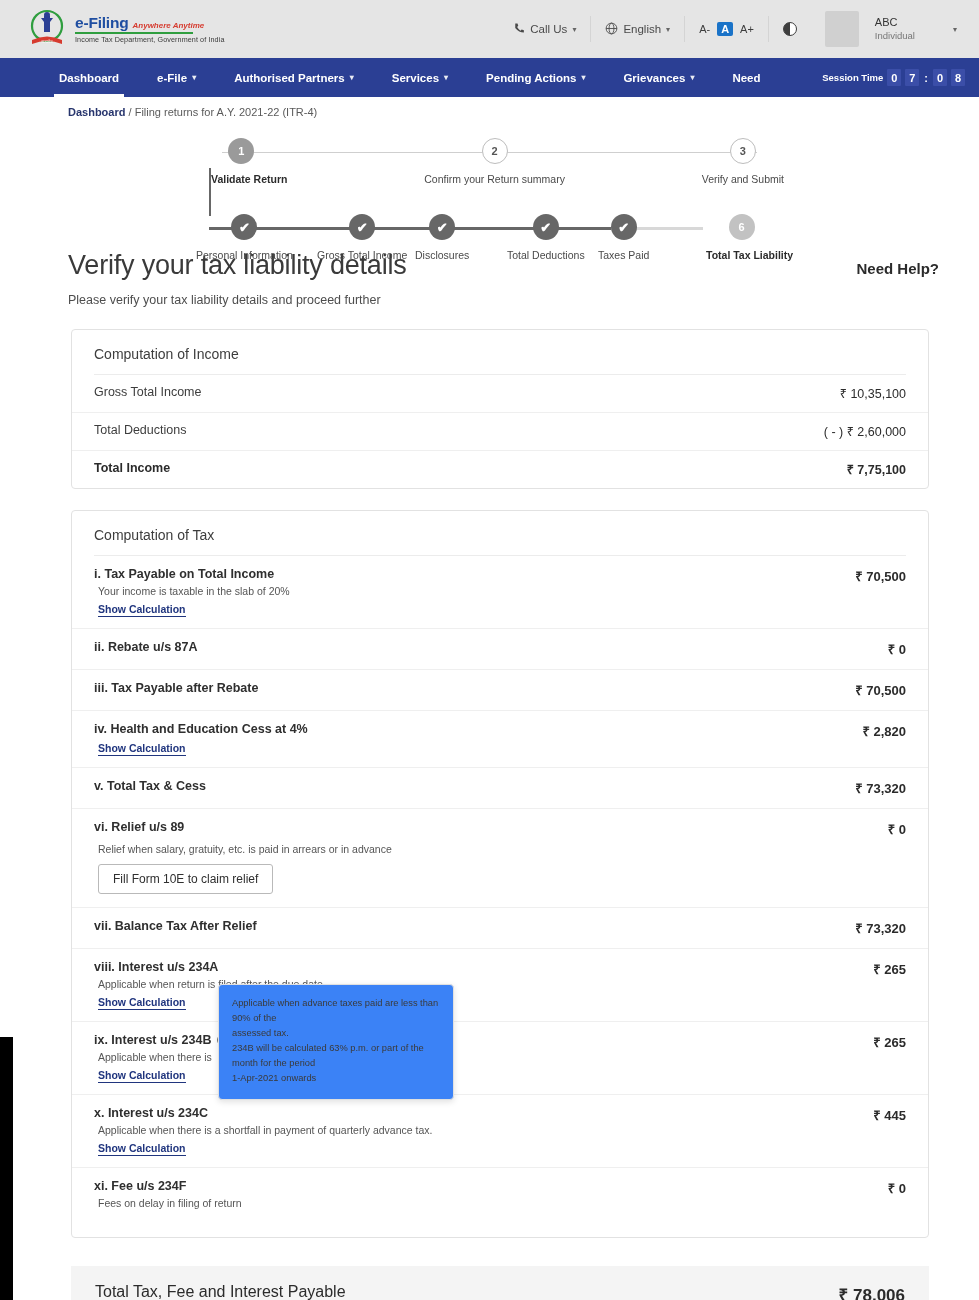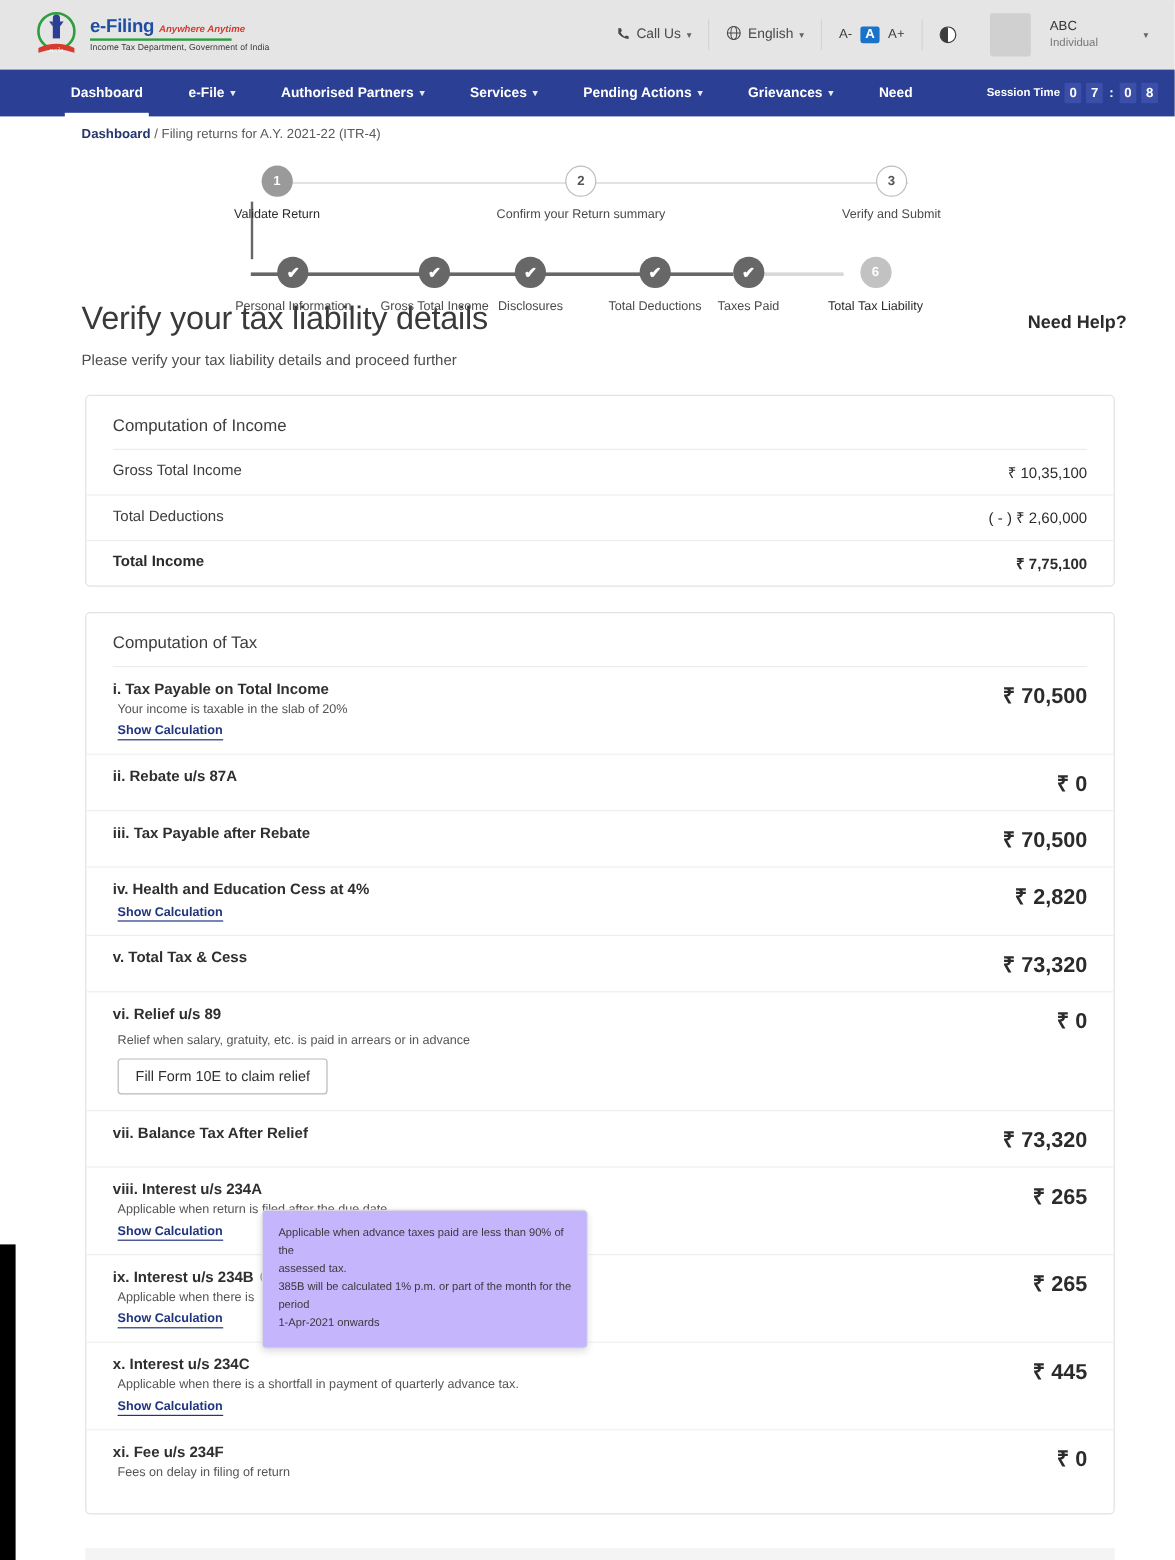--- a/index.html
+++ b/index.html
@@ -121,21 +121,21 @@
   .bubble {
     width: 26px; height: 26px; border-radius: 50%;
     display: flex; align-items: center; justify-content: center;
     font-size: 11px; font-weight: bold;
   }
   .bubble.filled { background: #9a9a9a; color: #fff; }
   .bubble.hollow { background: #fff; border: 1.2px solid #bdbdbd; color: #555; }
   .bubble.done { background: #676767; color: #fff; font-size: 13px; }
   .bubble.pending { background: #c2c2c2; color: #fff; }
   .steplbl { font-size: 10.5px; color: #4a4a4a; margin-top: 9px; white-space: nowrap; }
-  .steplbl.bold { font-weight: normal; color: #2b2b2b; }
+  .steplbl.bold { font-weight: bold; color: #2b2b2b; margin-left: 16px; }
 
   .substeps { position: absolute; top: 80px; left: 0; right: 0; height: 60px; }
   .subline { position: absolute; top: 13px; height: 2.5px; background: #676767; }
   .subline.dim { background: #d8d8d8; }
   .vline { position: absolute; width: 1.6px; background: #676767; }
   .sub { position: absolute; display: flex; flex-direction: column; align-items: center; }
 
   
   .headrow {
     display: flex; align-items: flex-start; justify-content: space-between;
@@ -182,40 +182,40 @@
     display: flex; align-items: center; gap: 6px;
   }
   .t-desc { font-size: 10.5px; color: #555; margin-top: 4px; padding-left: 4px; }
   .t-desc.wide { padding-left: 4px; margin-top: 9px; }
   .showcalc {
     display: inline-block; margin-top: 6px; margin-left: 4px;
     font-size: 10.5px; color: #20357e; font-weight: bold;
     border-bottom: 1.6px solid #20357e;
     padding-bottom: 1px;
   }
-  .t-val { font-size: 18px; font-weight: bold; color: #2b2b2b; white-space: nowrap; }
+  .t-val { font-size: 13px; font-weight: bold; color: #2b2b2b; white-space: nowrap; }
   .info-ic {
     width: 12px; height: 12px; border-radius: 50%;
     border: 1px solid #777; color: #555; font-size: 8.5px;
     display: inline-flex; align-items: center; justify-content: center;
     font-weight: bold; font-style: italic;
   }
   .btn-outline {
     display: inline-block; margin: 9px 0 2px 4px;
     border: 1px solid #b9b9b9; border-radius: 3px;
     background: #fff; padding: 7px 14px;
     font-size: 12px; color: #2f2f2f;
   }
 
   
   .tooltip {
     position: absolute;
     left: 146px; top: 44px;
-    width: 272px;
-    background: #c4b5fd;
+    width: 236px;
+    background: #3b82f6;
     border: 1px solid #e0e0e0;
     border-radius: 4px;
     box-shadow: 0 2px 6px rgba(0,0,0,.12);
     padding: 11px 13px 13px 13px;
     z-index: 30;
   }
   .tooltip p { font-size: 9.3px; color: #3a3a3a; line-height: 1.62; }
 
   
   .totalbar {
@@ -507,21 +507,21 @@
         <span class="info-ic">i</span>
       </div>
       <div class="t-desc">Applicable when there is </div>
       <div class="showcalc">Show Calculation</div>
     </div>
     <div class="t-val">₹ 265</div>
 
     <div class="tooltip" style="top:-38px;">
       <p>Applicable when advance taxes paid are less than 90% of the</p>
       <p>assessed tax.</p>
-      <p>385B will be calculated 1%  p.m. or part of the month for the period</p>
+      <p>234B will be calculated 63%  p.m. or part of the month for the period</p>
       <p>1-Apr-2021 onwards</p>
     </div>
   </div>
 
   <div class="trow">
     <div class="t-left">
       <div class="t-title">x. Interest u/s 234C</div>
       <div class="t-desc">Applicable when there is a shortfall in payment of quarterly advance tax.</div>
       <div class="showcalc">Show Calculation</div>
     </div>

